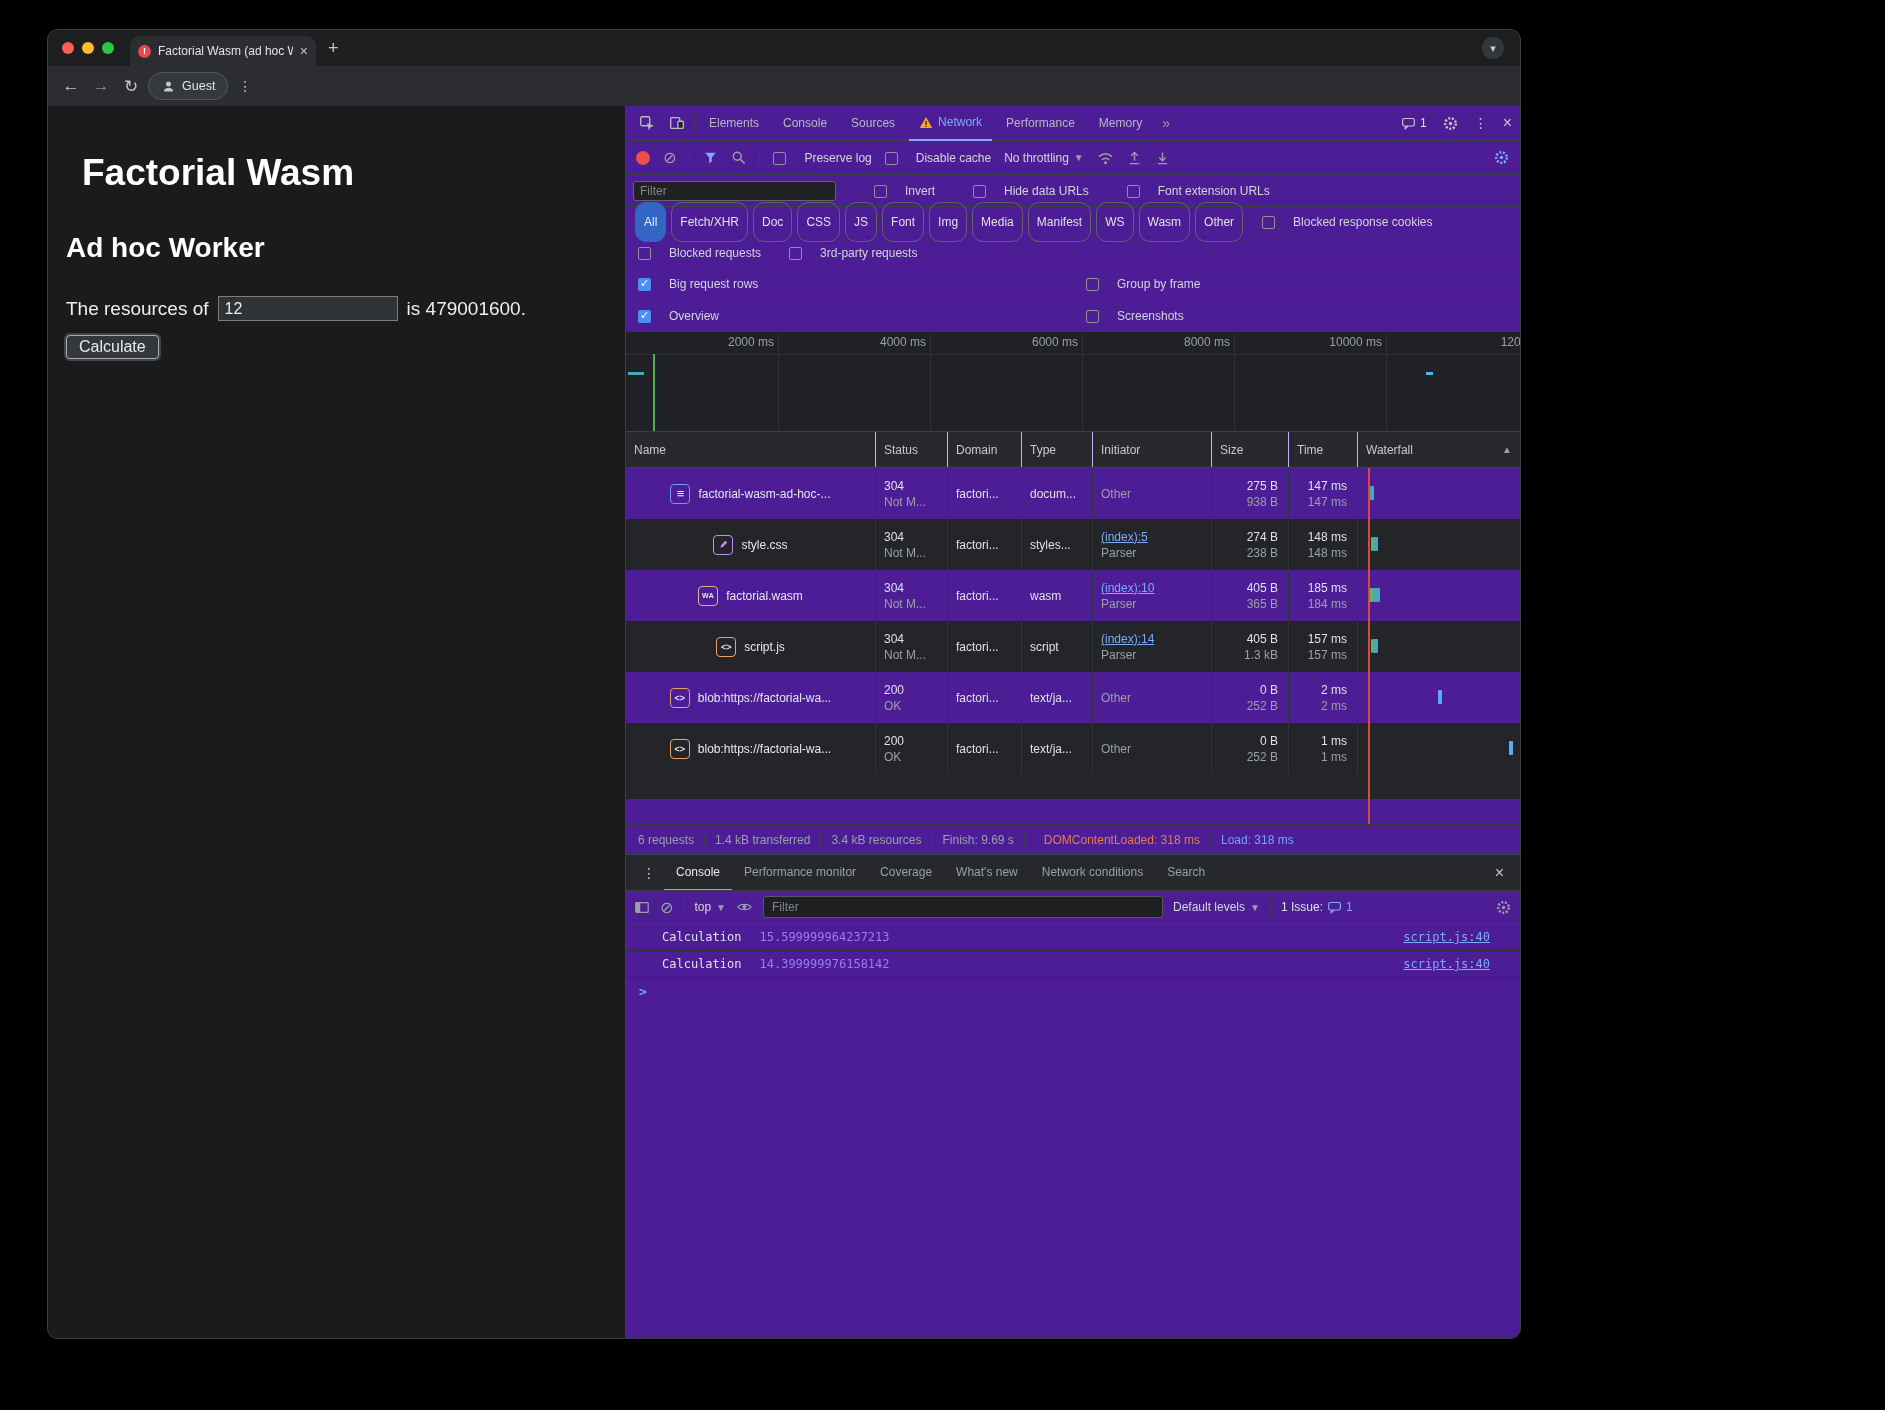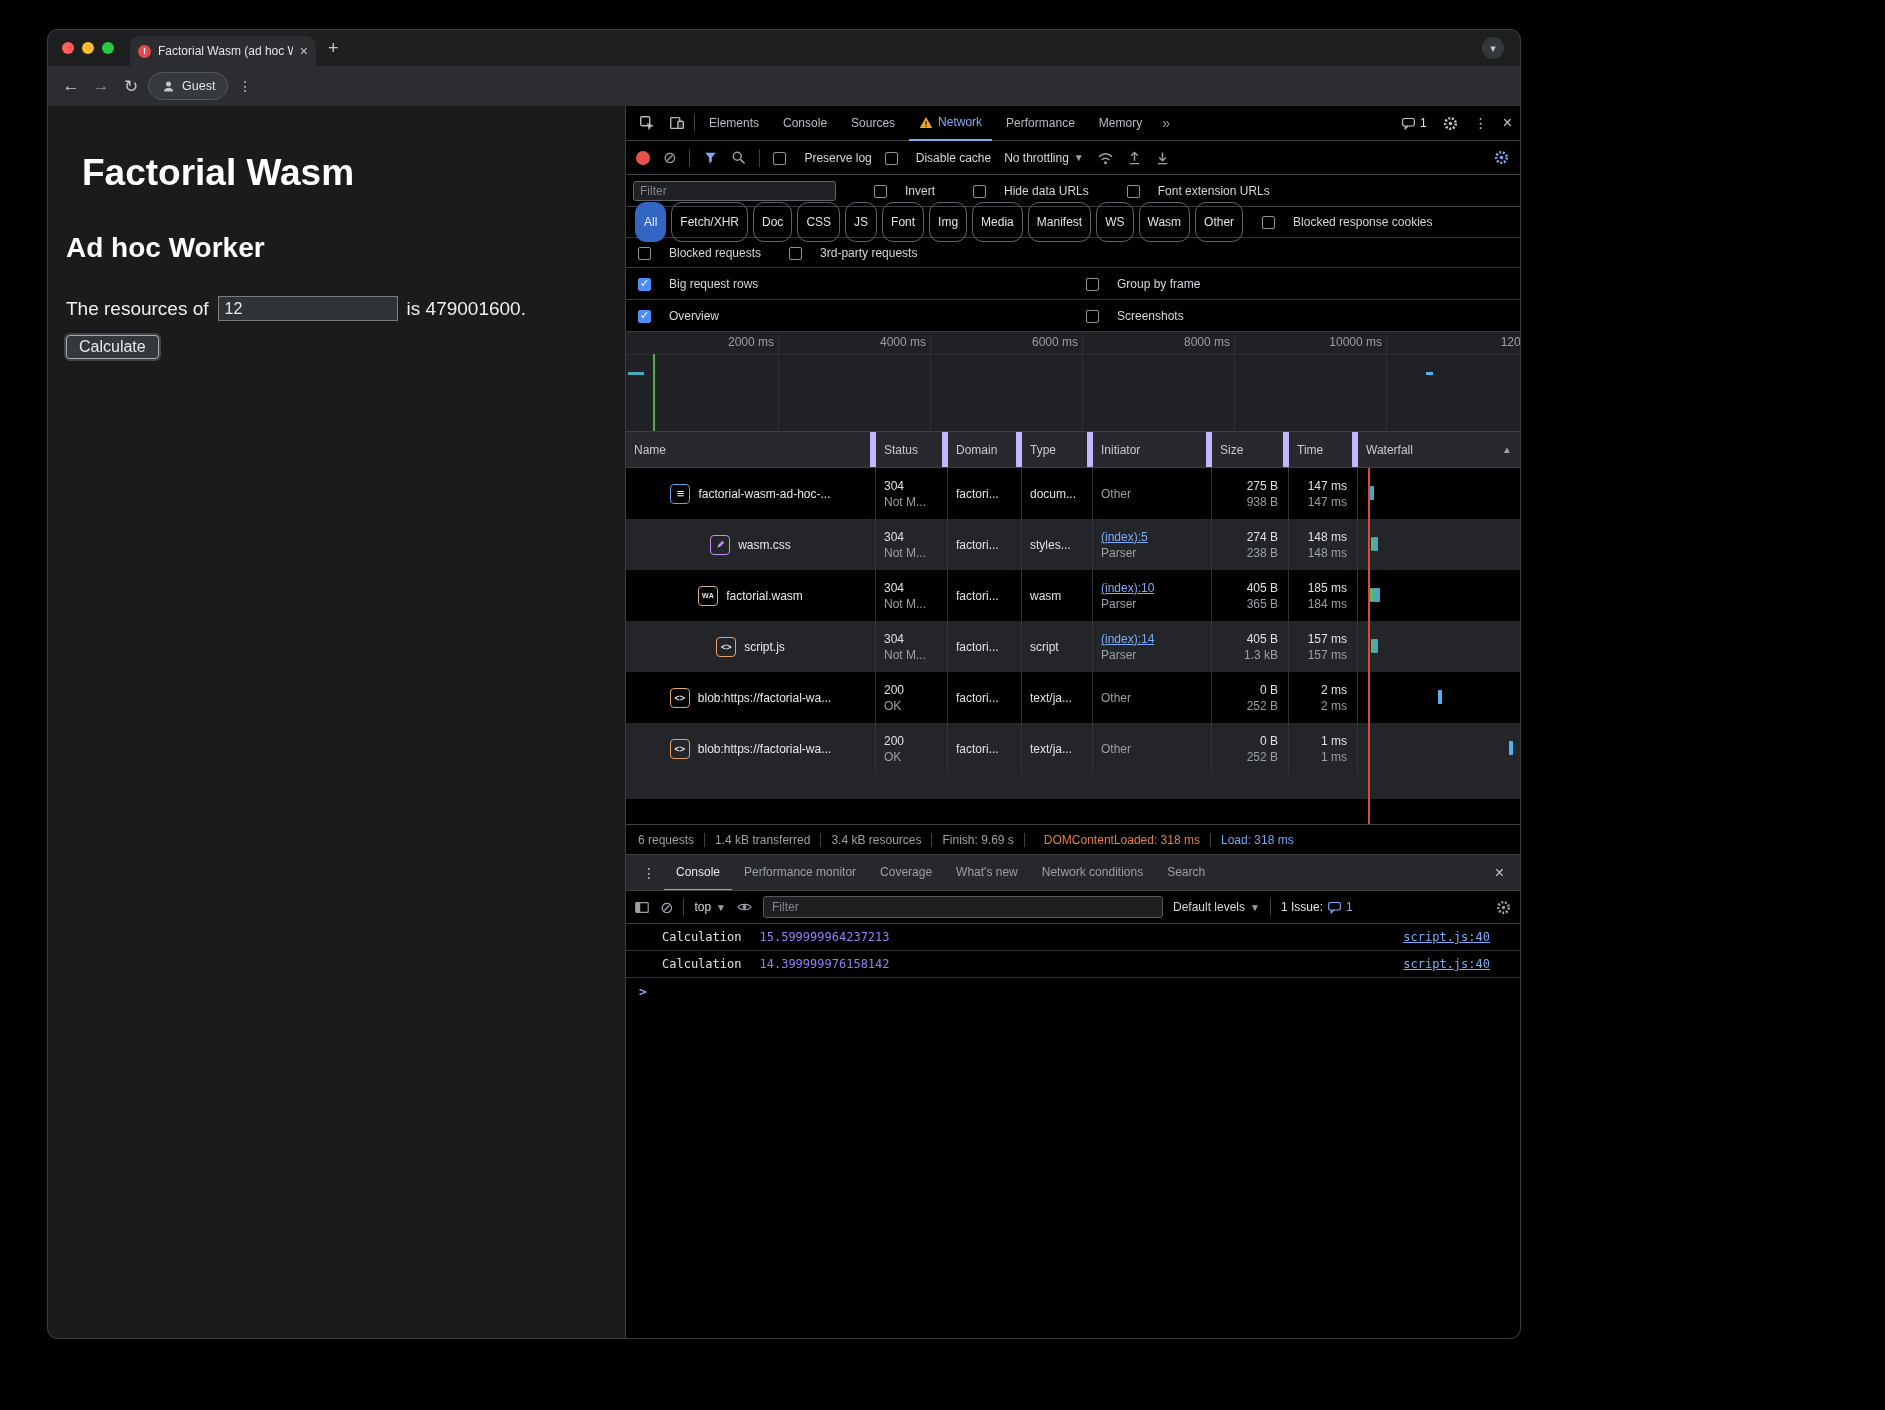--- a/index.html
+++ b/index.html
@@ -47,21 +47,21 @@
   .content { display:flex; height:1232px; }
   .page { width:577px; background:#1b1b1b; color:#fff; padding:30px 18px 0 18px; flex:none; }
   .page h1 { margin:16px; font-size:37px; font-weight:700; }
   .page h2 { margin:38px 0 0 0; font-size:28px; font-weight:700; }
   .factline { margin-top:32px; font-size:19px; color:#eceff1; display:flex; align-items:center; gap:9px; }
   .factinput { width:180px; height:25px; background:#303336; border:1px solid #797d82; color:#e8eaed;
     font-size:16px; padding:2px 6px; font-family:inherit; }
   .calcbtn { margin-top:14px; font-size:16px; color:#e8eaed; background:#34383c; border:1px solid #a8acb1;
     border-radius:4px; padding:2px 12px; box-shadow:0 0 0 2px #3f434a; font-family:inherit; }
   
-  .devtools { flex:1; background:#000000; border-left:1px solid #3c4043; display:flex; flex-direction:column;
+  .devtools { flex:1; background:#4c1d95; border-left:1px solid #3c4043; display:flex; flex-direction:column;
     font-size:12px; color:#dfe2e5; overflow:hidden; }
   .vsep { width:1px; height:18px; background:#3c4043; flex:none; }
   .icbtn { display:flex; align-items:center; justify-content:center; flex:none; }
   .glyph { color:#9aa0a6; }
   
   .dt-tabs { height:35px; border-bottom:1px solid #3c4043; display:flex; align-items:center; padding:0 8px; gap:4px; flex:none; }
   .dt-tab { padding:0 10px; height:35px; line-height:34px; color:#b5bac0; white-space:nowrap; }
   .dt-tab.active { color:#7cacf8; border-bottom:2px solid #7cacf8; display:flex; align-items:center; gap:5px; }
   .dt-more { color:#9aa0a6; font-size:14px; padding:0 6px; }
   .dt-right { margin-left:auto; display:flex; align-items:center; gap:15px; }
@@ -96,21 +96,21 @@
   
   .overview { height:100px; border-bottom:1px solid #3c4043; position:relative; overflow:hidden; flex:none; background:#202124; }
   .ov-line { position:absolute; top:0; bottom:0; width:1px; background:#2e3134; }
   .ov-lab { position:absolute; top:3px; width:76px; text-align:right; color:#9aa0a6; font-size:12px; }
   .ruler-sep { position:absolute; left:0; right:0; top:22px; height:1px; background:#2e3134; }
   .ov-mark { position:absolute; }
   
   .net-table { position:relative; flex:none; }
   .net-header, .net-row { display:grid; grid-template-columns:250px 72px 74px 71px 119px 77px 69px 1fr; }
   .net-header { height:36px; background:#27292d; border-bottom:1px solid #3c4043; }
-  .hc { display:flex; align-items:center; padding:0 8px; border-right:6px solid #c4b5fd; color:#c7cacd; white-space:nowrap; overflow:hidden; }
+  .hc { display:flex; align-items:center; padding:0 8px; border-right:1px solid #c4b5fd; color:#c7cacd; white-space:nowrap; overflow:hidden; }
   .hc:last-child { border-right:none; justify-content:space-between; }
   .net-row { height:51px; }
   .net-row:nth-child(odd) { background:#232528; }
   .nc { border-right:1px solid #303337; padding:0 8px; display:flex; flex-direction:column; justify-content:center; gap:2px; overflow:hidden; }
   .nc:last-child { border-right:none; position:relative; }
   .nc .l1 { color:#dfe2e5; white-space:nowrap; overflow:hidden; text-overflow:clip; }
   .nc .l2 { color:#9aa0a6; white-space:nowrap; overflow:hidden; }
   .nc.right { align-items:flex-end; padding-right:10px; }
   .namec { flex-direction:row; align-items:center; gap:8px; }
   .namec span { white-space:nowrap; overflow:hidden; color:#e6e8eb; }
@@ -435,21 +435,21 @@
           </div>
         </div>
 
         <div class="net-row">
           <div class="nc namec">
               <span class="fic fic-style">
                 <svg width="11" height="11" viewBox="0 0 12 12">
                   <path d="M2.5 9.5l1-3 4.5-4.5 2 2L5.5 8.5z" fill="#c58af9"></path>
                 </svg>
               </span>
-              <span>wasm.css</span>
+              <span>style.css</span>
             </div>
           <div class="nc">
               <div class="l1">304</div>
               <div class="l2">Not M...</div>
             </div>
           <div class="nc">
               <div class="l1">factori...</div>
             </div>
           <div class="nc">
               <div class="l1">styles...</div>

